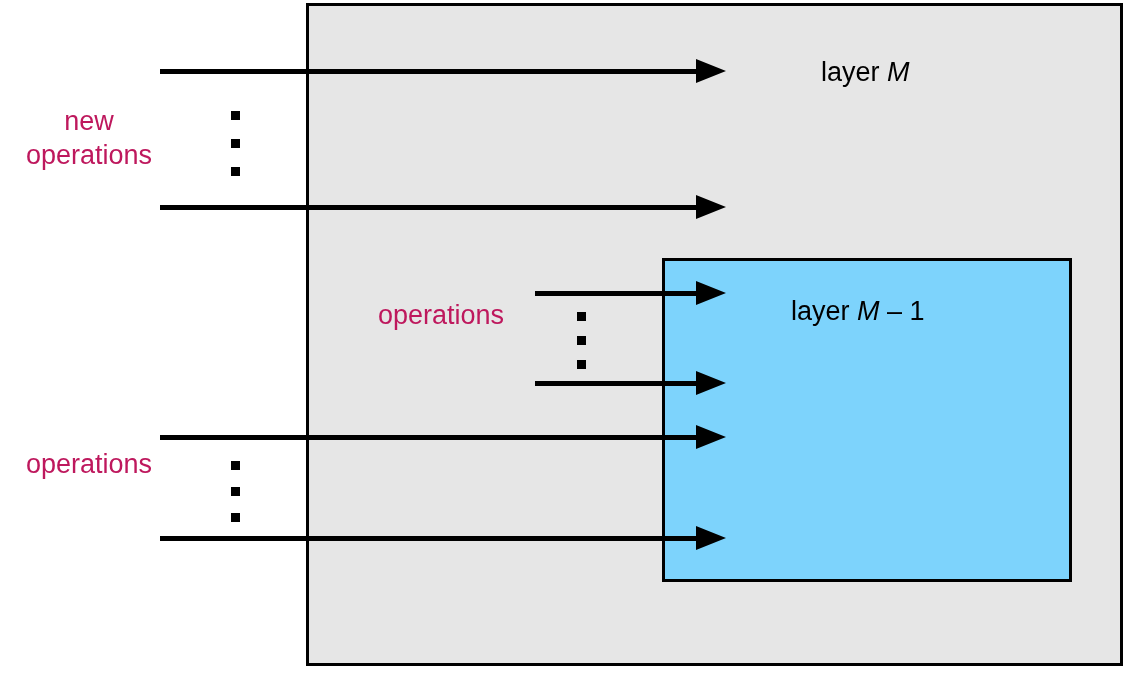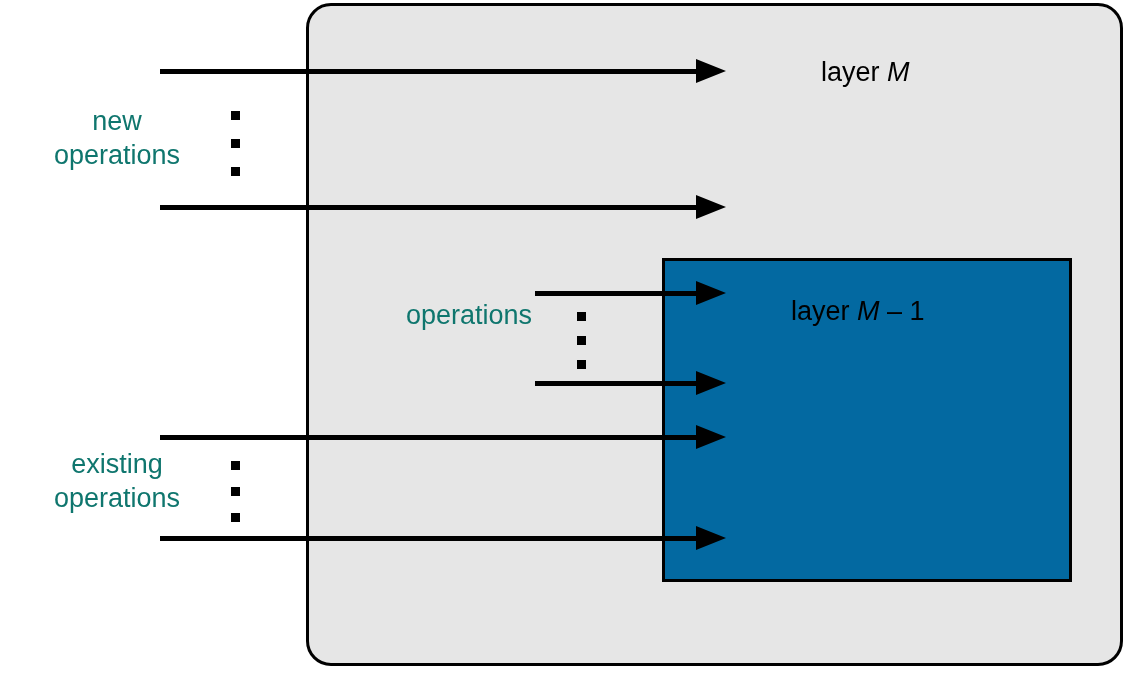--- a/index.html
+++ b/index.html
@@ -23,28 +23,27 @@
     position: absolute;
     box-sizing: border-box;
     border: 3px solid #000000;
   }
   #outer-layer {
     left: 306px;
     top: 3px;
     width: 817px;
     height: 663px;
     background: #e6e6e6;
-    border-radius: 25px;
   }
   #inner-layer {
     left: 662px;
     top: 258px;
     width: 410px;
     height: 324px;
-    background: #0369a1;
+    background: #7dd3fc;
   }
   
   .layer-label {
     position: absolute;
     font-size: 27px;
     color: #000000;
     white-space: nowrap;
     line-height: 1;
   }
   #outer-layer-label {
@@ -55,25 +54,24 @@
     left: 791px;
     top: 298px;
   }
   .layer-label .ital {
     font-style: italic;
   }
   
   .group-label {
     position: absolute;
     font-size: 27px;
-    color: #0f766e;
+    color: #be185d;
     line-height: 1.27;
     text-align: center;
     white-space: nowrap;
-    padding-left: 28px;
   }
   #new-ops-label {
     left: 0px;
     top: 104px;
     width: 178px;
   }
   #existing-ops-label {
     left: 0px;
     top: 447px;
     width: 178px;
@@ -180,21 +178,20 @@
   <div class="arrow short" id="arrow-hidden-1">
     <div class="shaft"></div>
     <div class="head"></div>
   </div>
   <div class="arrow short" id="arrow-hidden-2">
     <div class="shaft"></div>
     <div class="head"></div>
   </div>
 
   <div class="group-label" id="existing-ops-label">
-    <div>existing</div>
     <div>operations</div>
   </div>
   <div class="dots" id="existing-ops-dots">
     <i></i>
     <i></i>
     <i></i>
   </div>
   <div class="arrow long" id="arrow-existing-1">
     <div class="shaft"></div>
     <div class="head"></div>

